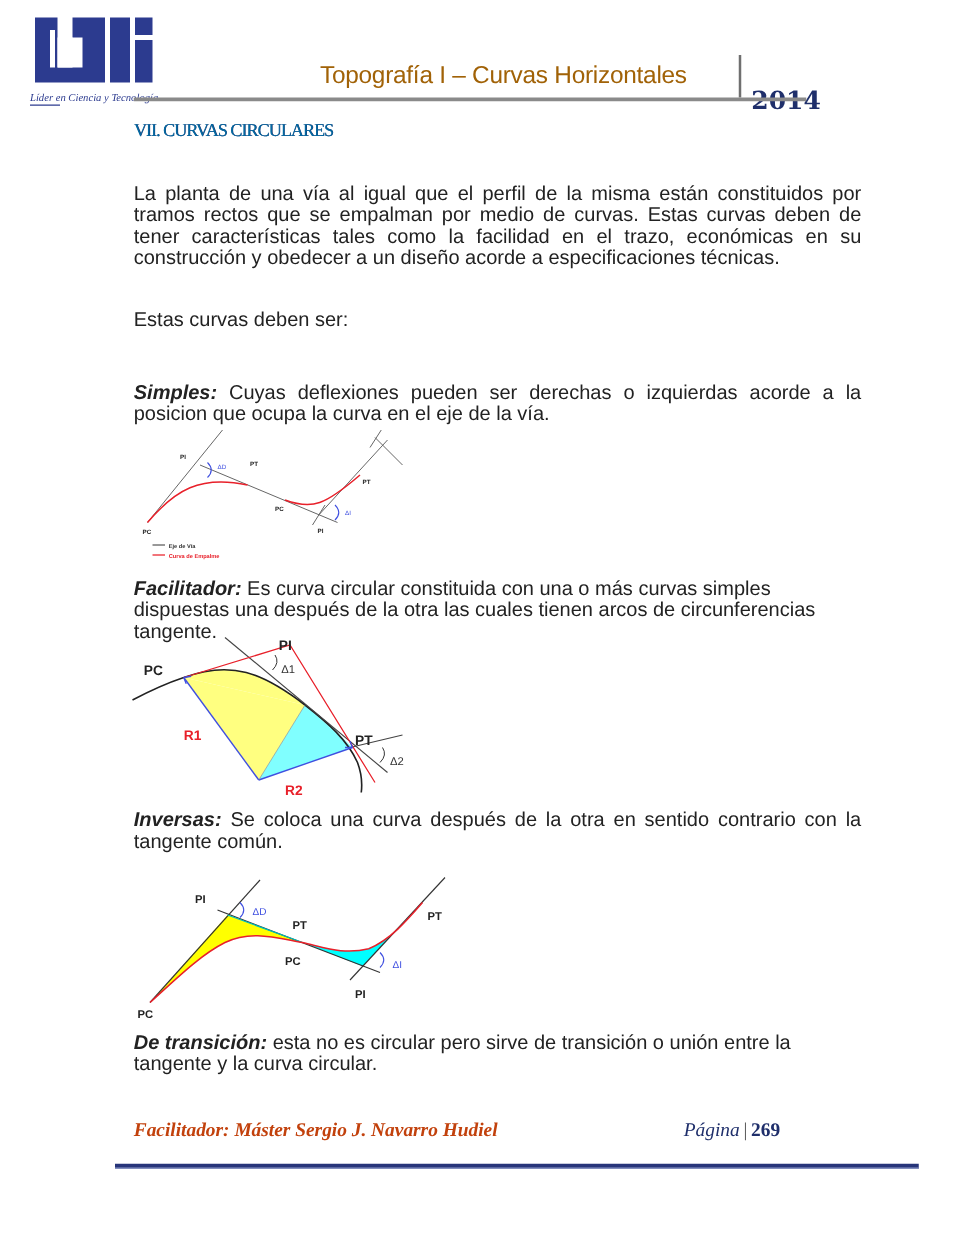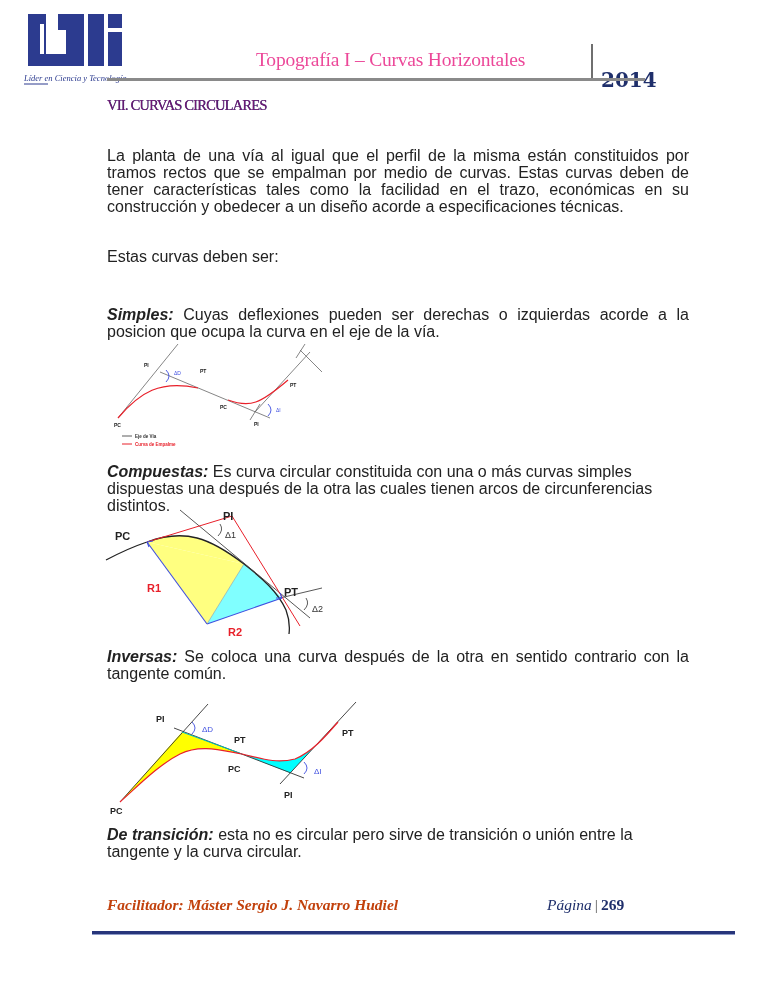--- a/index.html
+++ b/index.html
@@ -1,26 +1,26 @@
 <!DOCTYPE html>
 <html><head>
   <meta charset="utf-8">
   <style>
     html, body { margin: 0; padding: 0; background: #ffffff; }
     body { width: 768px; height: 994px; position: relative; overflow: hidden; font-family: "Liberation Sans", sans-serif; color: #1a1a1a; }
     .abs { position: absolute; }
 
     
     .logo { left: 18px; top: 10px; width: 110px; height: 78px; }
-    .header-title { left: 256px; top: 49px; font-family: Liberation Serif, serif; font-size: 19.5px; color: #ec4899; white-space: nowrap; letter-spacing: -0.2px; }
+    .header-title { left: 256px; top: 49px; font-family: Liberation Sans, sans-serif; font-size: 19.5px; color: #a16207; white-space: nowrap; letter-spacing: -0.2px; }
     .header-sep { left: 591px; top: 44px; width: 2px; height: 34px; background: #6f6f6f; }
     .header-year { left: 601px; top: 48px; font-family: "DejaVu Serif", serif; font-weight: bold; font-size: 20px; color: #1f2f6b; margin-top: 20px; }
     .header-rule { left: 107px; top: 78px; width: 538px; height: 3px; background: #8a8a8a; }
 
-    .section-title { left: 107px; top: 97px; font-family: "Liberation Serif", serif; font-size: 14.5px; color: #701a75; letter-spacing: -0.8px; white-space: nowrap; text-shadow: 0.3px 0 0 #23306c; }
+    .section-title { left: 107px; top: 97px; font-family: "Liberation Serif", serif; font-size: 14.5px; color: #0369a1; letter-spacing: -0.8px; white-space: nowrap; text-shadow: 0.3px 0 0 #23306c; }
 
     .para { left: 107px; width: 582px; font-size: 16px; line-height: 17px; color: #222; }
     .para.justify { text-align: justify; }
     .para b i, .para .term { font-weight: bold; font-style: italic; }
 
     .p-intro { top: 147px; }
     .p-puede { top: 248px; }
     .p-simples { top: 306px; text-align: justify; }
     .p-compuestas { top: 463px; }
     .p-inversas { top: 648px; text-align: justify; }
@@ -97,21 +97,21 @@
       <text x="176" y="70">ΔI</text>
     </g>
     <line x1="22" y1="94" x2="32" y2="94" stroke="#333" stroke-width="0.8"></line>
     <text x="35" y="96" font-family="Liberation Sans, sans-serif" font-size="4.5" font-weight="bold" fill="#333">Eje de Vía</text>
     <line x1="22" y1="102" x2="32" y2="102" stroke="#e8202a" stroke-width="1"></line>
     <text x="35" y="104" font-family="Liberation Sans, sans-serif" font-size="4.5" font-weight="bold" fill="#e8202a">Curva de Empalme</text>
   </svg>
 </div>
 
 <div class="abs para p-compuestas">
-  <span class="term">Compuestas:</span><span> Es curva circular constituida con una o más curvas simples dispuestas una después de la otra las cuales tienen arcos de circunferencias distintos.</span>
+  <span class="term">Facilitador:</span><span> Es curva circular constituida con una o más curvas simples dispuestas una después de la otra las cuales tienen arcos de circunferencias tangente.</span>
 </div>
 
 <div class="fig fig-compuesta">
   <svg width="270" height="150" viewBox="0 0 270 150">
     <polygon points="57,42 117,124 154,64" fill="#ffff80"></polygon>
     <polygon points="117,124 154,64 192,98" fill="#80ffff"></polygon>
     <path d="M57 42 C95 28, 120 38, 154 64" fill="#ffff80"></path>
     <path d="M154 64 C170 76, 182 88, 192 98 L154 64 Z" fill="#80ffff"></path>
     <path d="M16 60 C35 50, 48 45, 57 42 C95 28, 120 38, 154 64 C172 78, 188 92, 196 110 C199 118, 200 126, 199 134" stroke="#222" stroke-width="1.3" fill="none"></path>
     <line x1="90" y1="10" x2="220" y2="118" stroke="#444" stroke-width="0.9"></line>

